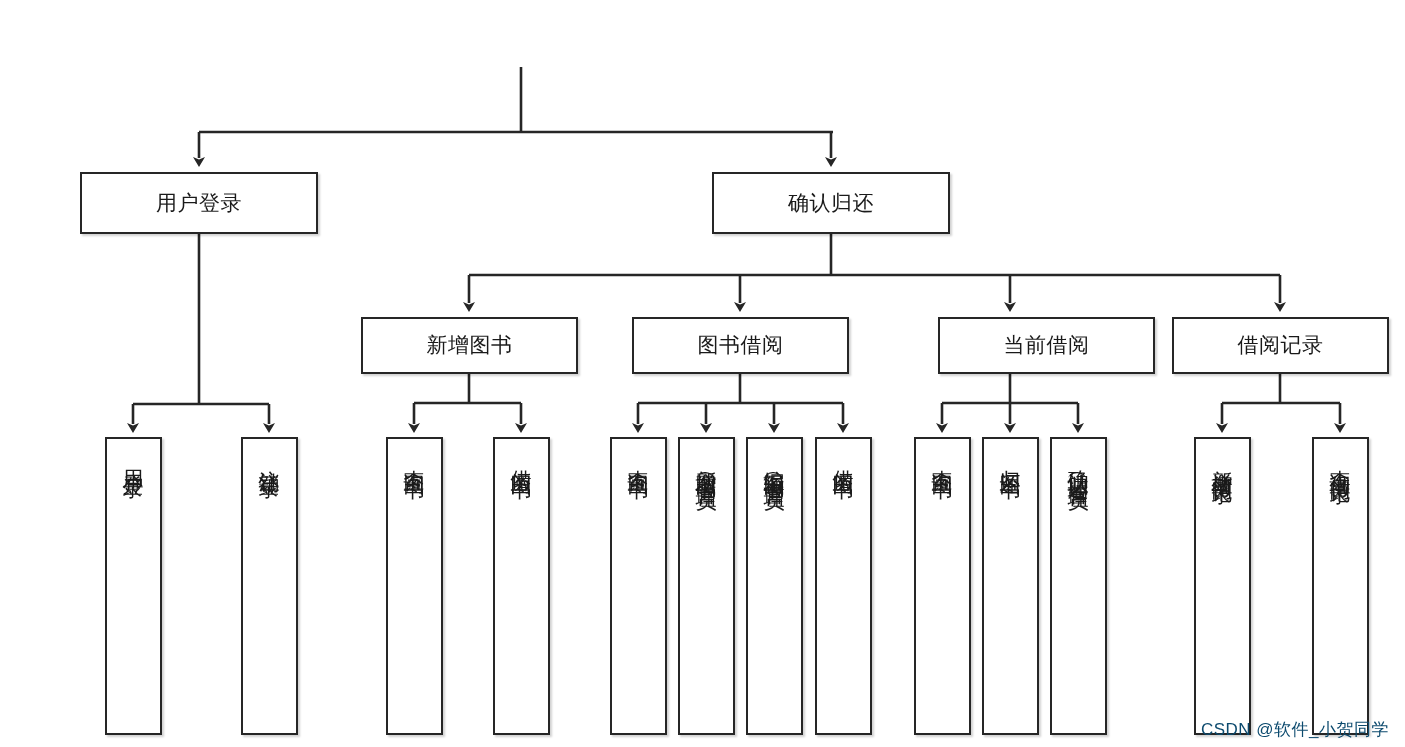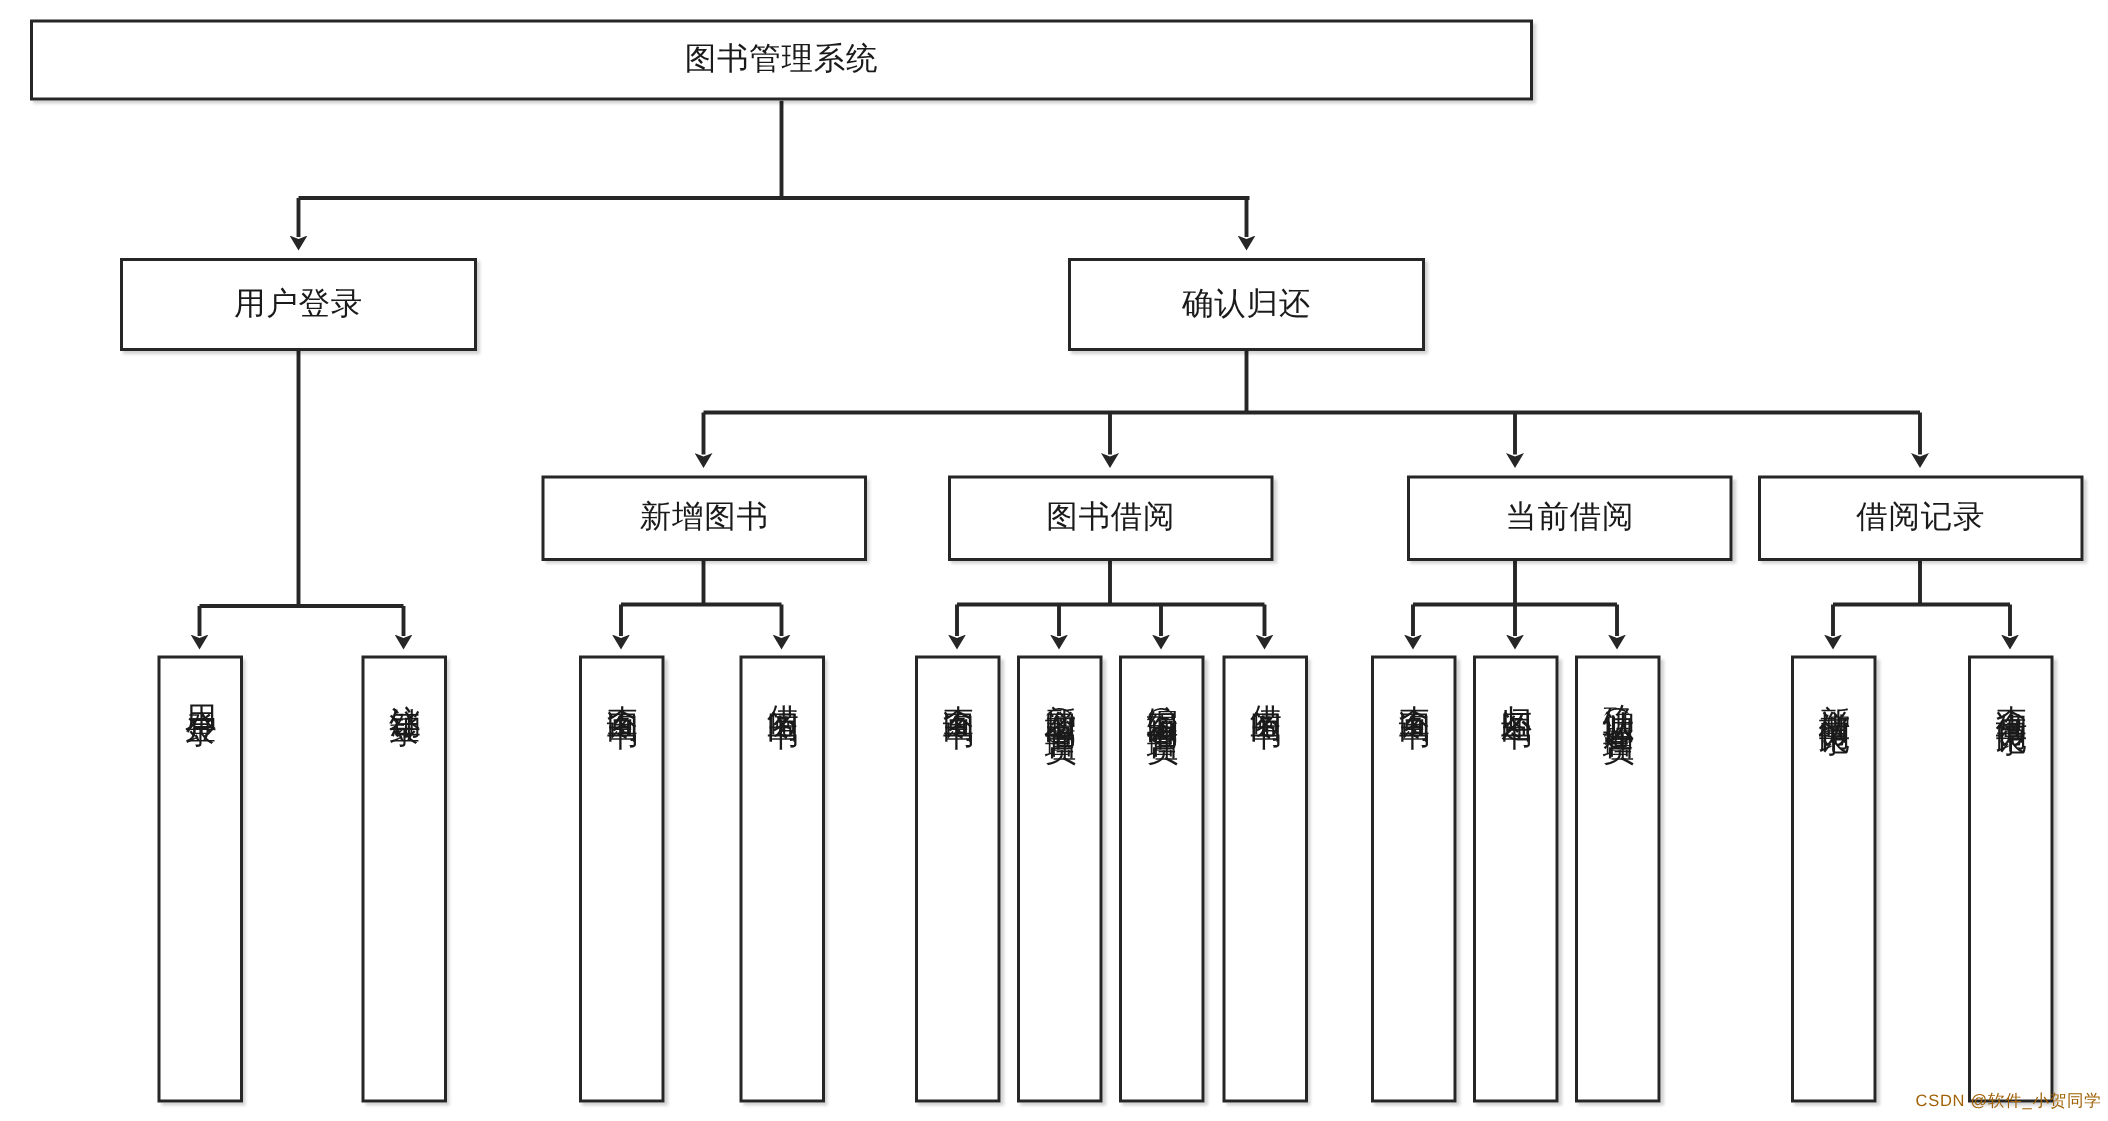--- a/index.html
+++ b/index.html
@@ -54,24 +54,24 @@
     writing-mode: vertical-rl;
     text-orientation: upright;
     white-space: normal;
     letter-spacing: 3px;
     font-size: 21px;
     line-height: 1.0;
     max-height: 272px;
   }
   .watermark {
     position: absolute;
-    right: 4px;
+    right: 16px;
     bottom: 6px;
-    font-size: 11px;
-    color: #a16207;
+    font-size: 17px;
+    color: #0c4a6e;
     letter-spacing: 0.5px;
     white-space: nowrap;
     user-select: none;
   }
 </style>
 </head>
 <body>
 
 <div id="canvas">
 
@@ -118,23 +118,20 @@
       <path d="M1010,403 L1010,424" marker-end="url(#arrow)"></path>
       <path d="M1078,403 L1078,424" marker-end="url(#arrow)"></path>
 
       <path d="M1280,374 L1280,403"></path>
       <path d="M1222,403 L1340,403"></path>
       <path d="M1222,403 L1222,424" marker-end="url(#arrow)"></path>
       <path d="M1340,403 L1340,424" marker-end="url(#arrow)"></path>
     </g>
   </svg>
 
-  <div class="node" style="left:20px; top:13px; width:1002px; height:54px;">
-    <span class="node-label">图书管理系统</span>
-  </div>
 
   <div class="node" style="left:80px; top:172px; width:238px; height:62px;">
     <span class="node-label">用户登录</span>
   </div>
   <div class="node" style="left:712px; top:172px; width:238px; height:62px;">
     <span class="node-label">确认归还</span>
   </div>
 
   <div class="node" style="left:361px; top:317px; width:217px; height:57px;">
     <span class="node-label">新增图书</span>

